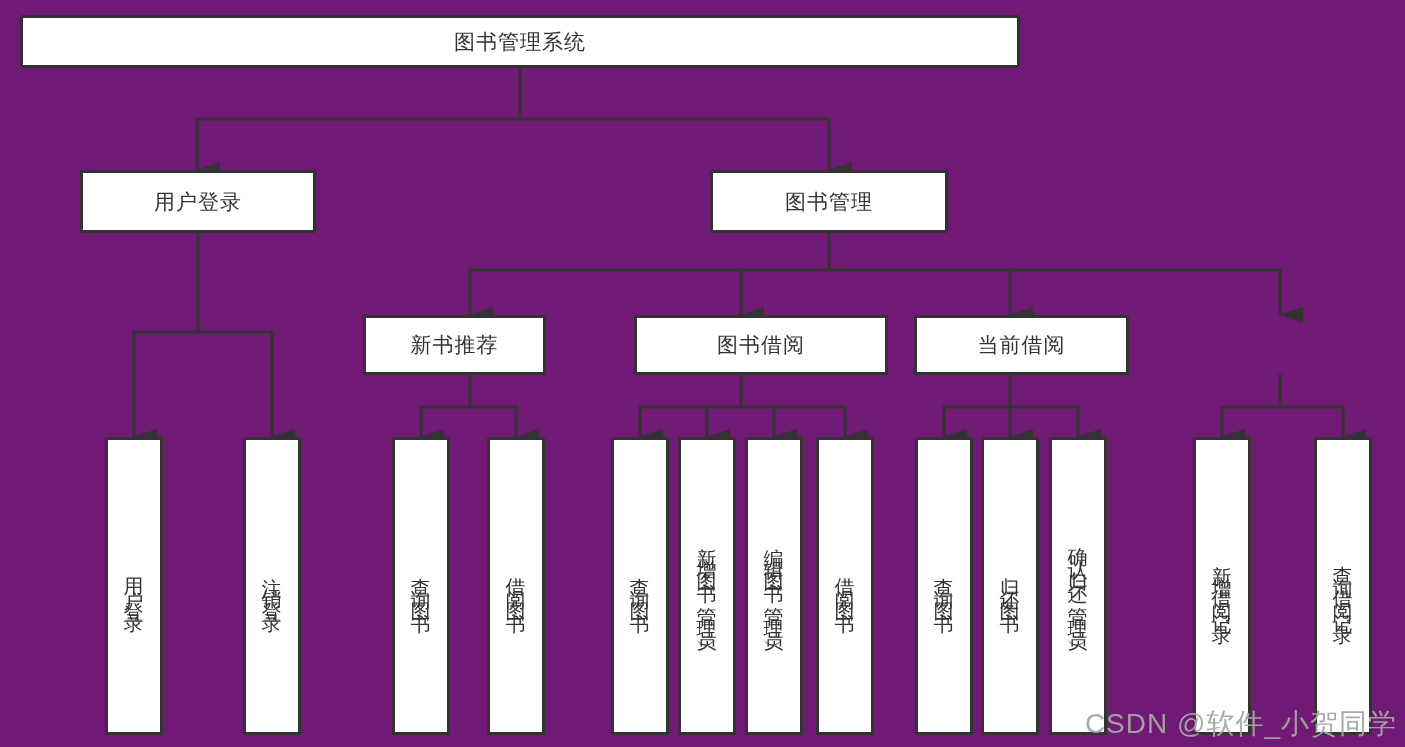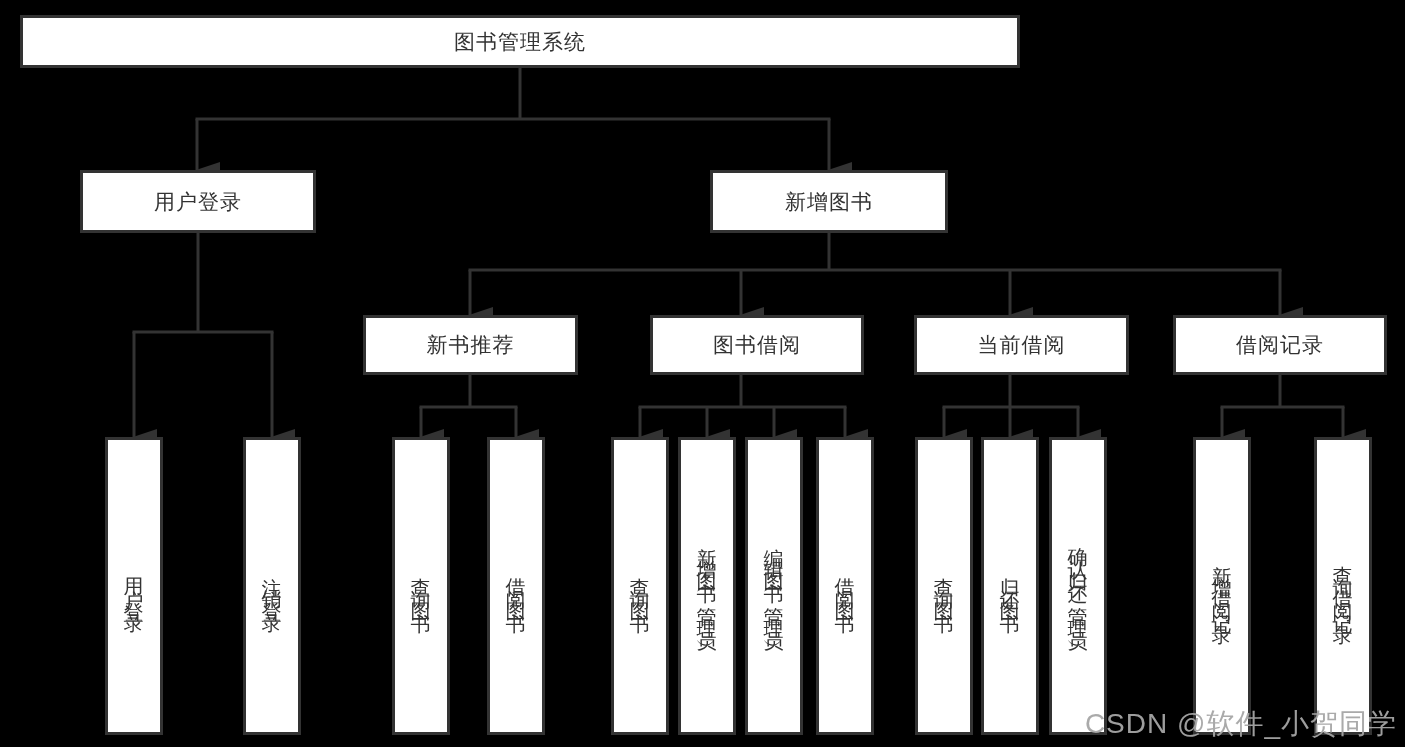--- a/index.html
+++ b/index.html
@@ -5,21 +5,21 @@
   html, body {
     margin: 0;
     padding: 0;
     background: #ffffff;
     font-family: "Liberation Sans", "DejaVu Sans", sans-serif;
   }
   #canvas {
     position: relative;
     width: 1405px;
     height: 747px;
-    background: #000000;
+    background: #701a75;
     overflow: hidden;
   }
   #wires {
     position: absolute;
     left: 0; top: 0;
     width: 1405px; height: 747px;
     pointer-events: none;
     z-index: 1;
   }
   .node {
@@ -111,34 +111,31 @@
   </svg>
 
   <div class="node hbox" style="left:20px; top:15px; width:1000px; height:53px;">
     <span>图书管理系统</span>
   </div>
 
   <div class="node hbox" style="left:80px; top:170px; width:236px; height:63px;">
     <span>用户登录</span>
   </div>
   <div class="node hbox" style="left:710px; top:170px; width:238px; height:63px;">
-    <span>新增图书</span>
+    <span>图书管理</span>
   </div>
 
-  <div class="node hbox" style="left:363px; top:315px; width:215px; height:60px;">
+  <div class="node hbox" style="left:363px; top:315px; width:183px; height:60px;">
     <span>新书推荐</span>
   </div>
-  <div class="node hbox" style="left:634px; top:315px; width:214px; height:60px;margin-left:16px;">
+  <div class="node hbox" style="left:634px; top:315px; width:254px; height:60px;">
     <span>图书借阅</span>
   </div>
   <div class="node hbox" style="left:903px; top:315px; width:215px; height:60px;margin-left:11px;">
     <span>当前借阅</span>
-  </div>
-  <div class="node hbox" style="left:1173px; top:315px; width:214px; height:60px;">
-    <span>借阅记录</span>
   </div>
 
   <div class="node vbox" style="left:105px; top:437px; width:58px; height:298px;">
     <span class="vtext">用户登录</span>
   </div>
   <div class="node vbox" style="left:243px; top:437px; width:58px; height:298px;">
     <span class="vtext">注销登录</span>
   </div>
 
   <div class="node vbox" style="left:392px; top:437px; width:58px; height:298px;">

